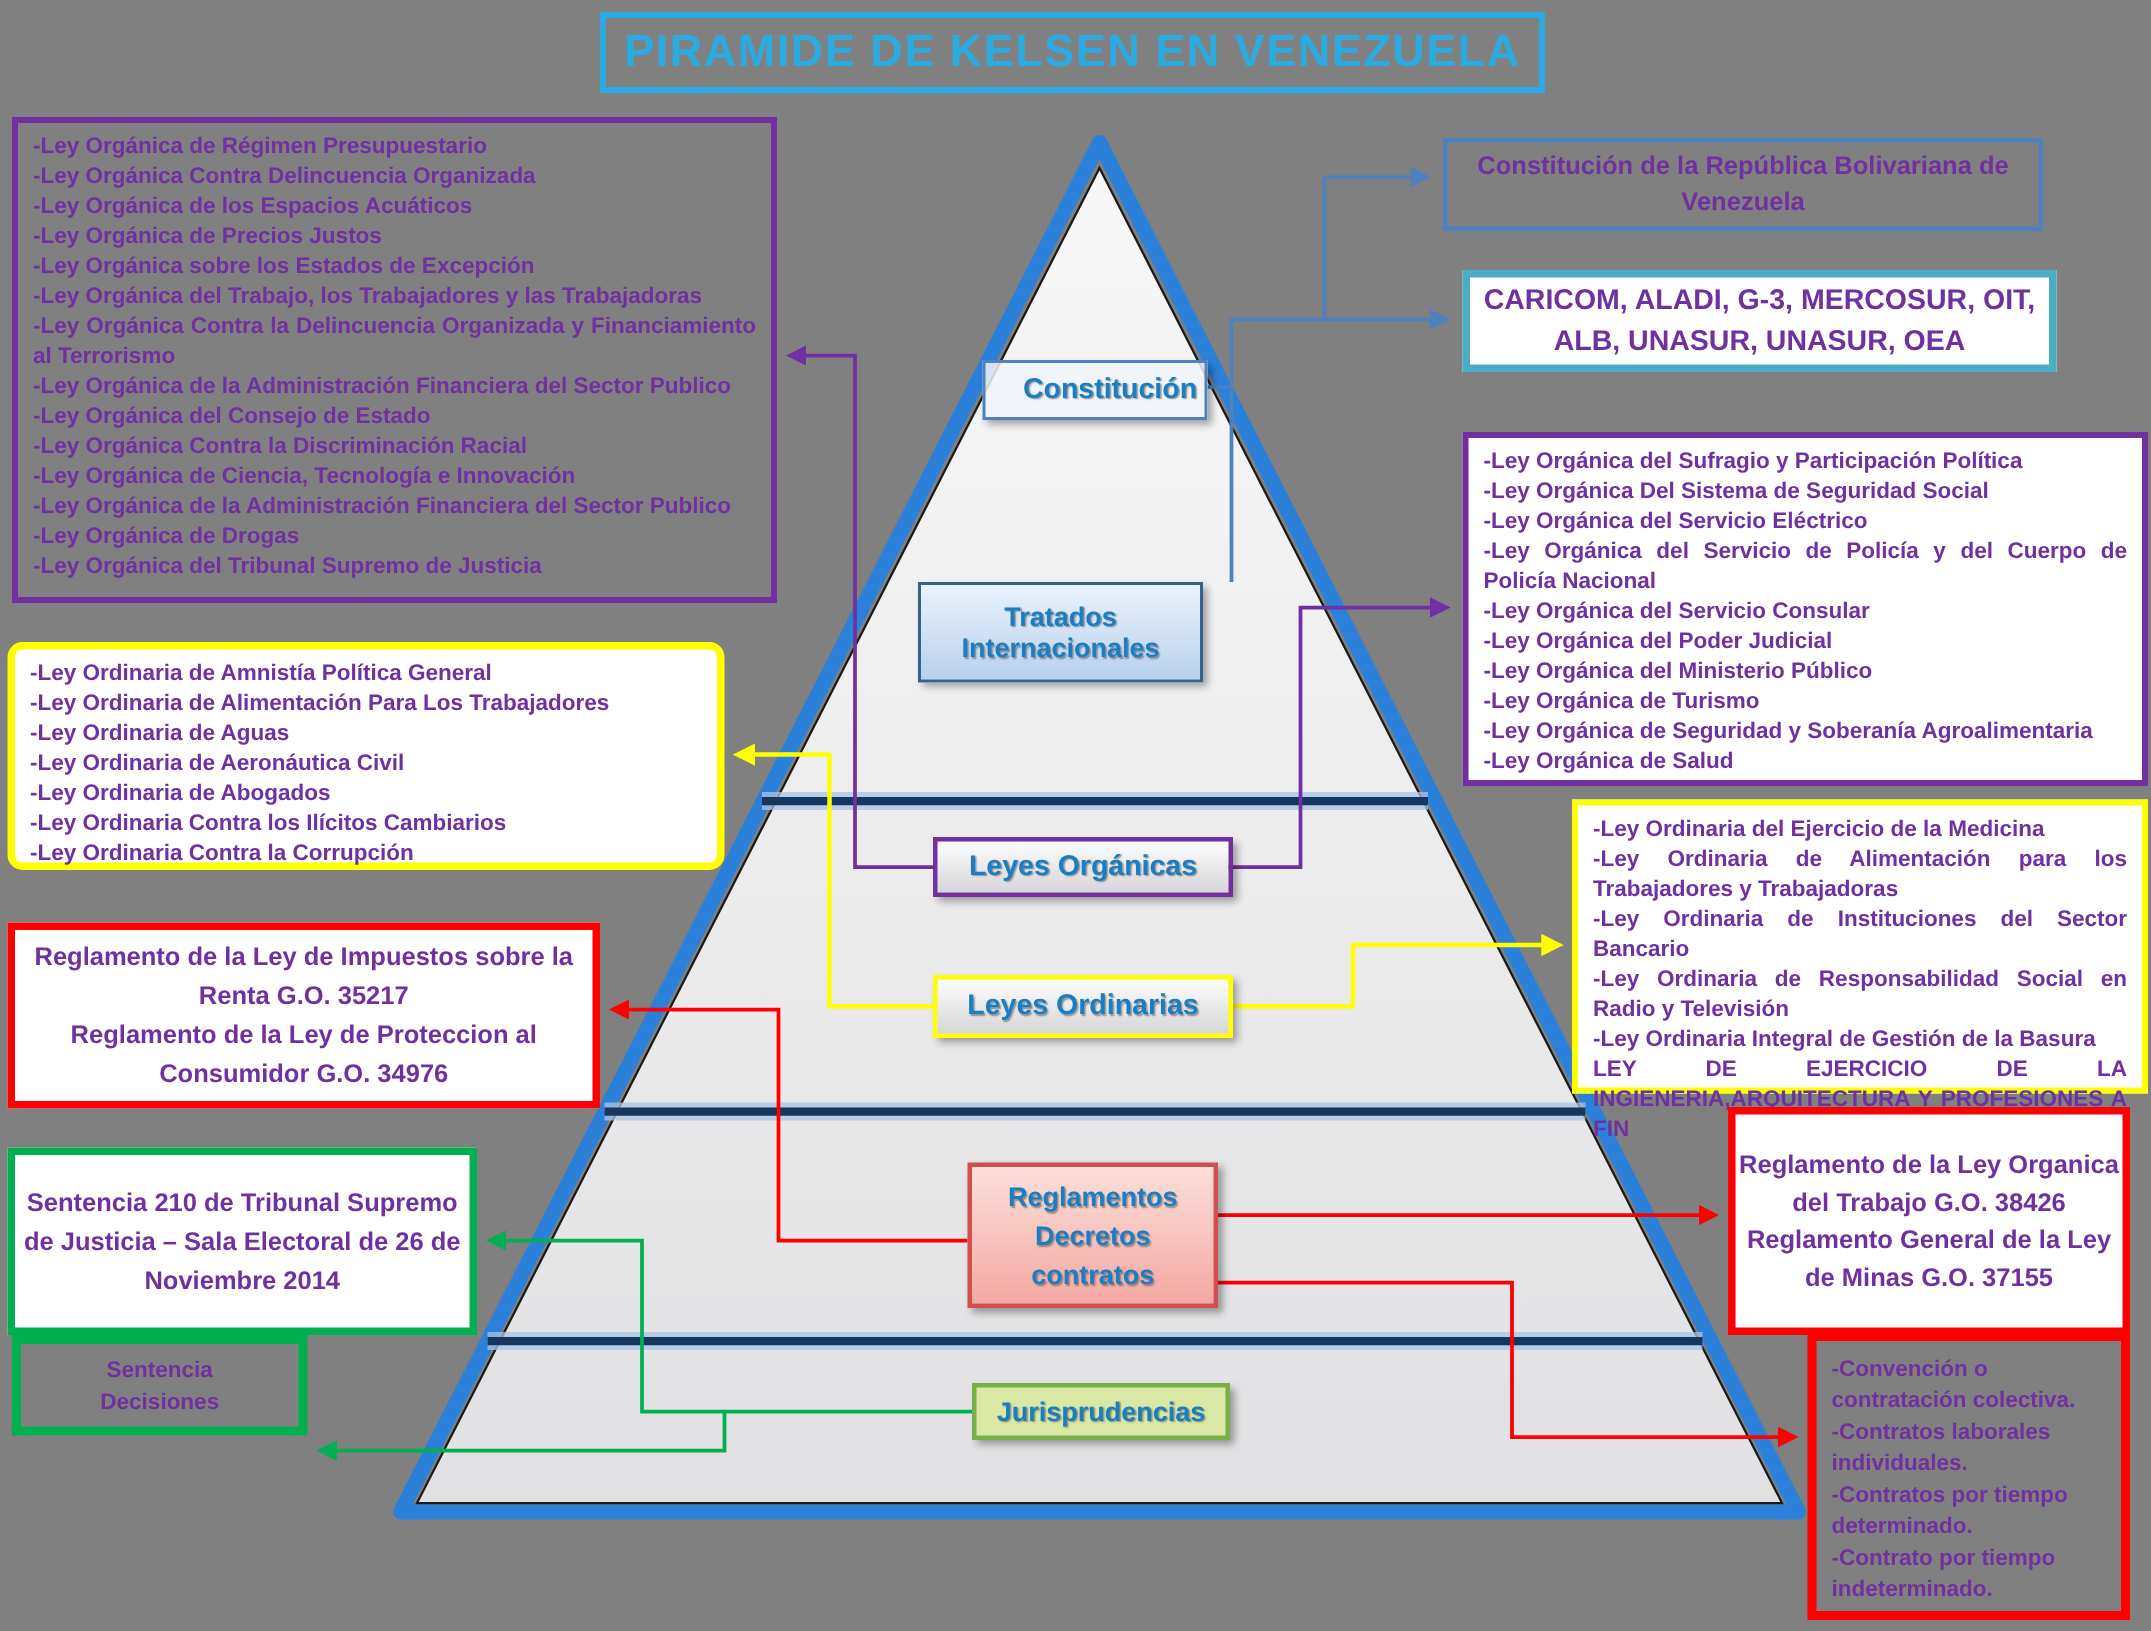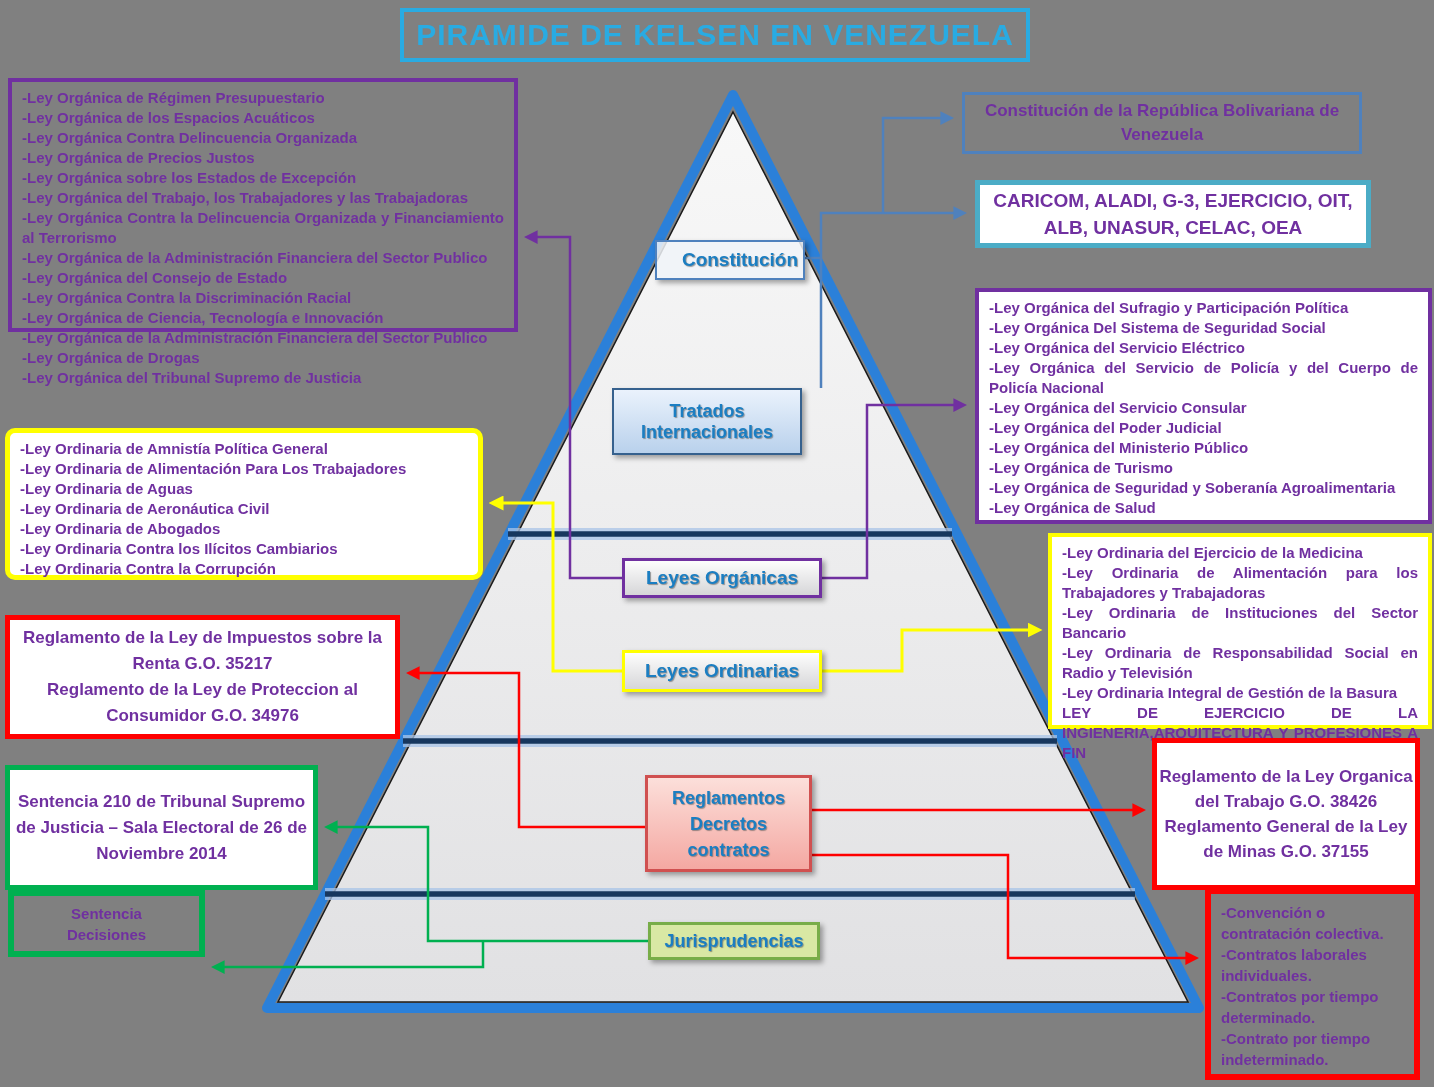--- a/index.html
+++ b/index.html
@@ -95,43 +95,43 @@
   <path d="M822,671 L902,671 L902,630 L1038,630" fill="none" stroke="#FFFF00" stroke-width="3" marker-end="url(#ar-yellow)"></path>
   <path d="M645,827 L519,827 L519,673 L410,673" fill="none" stroke="#FF0000" stroke-width="2.5" marker-end="url(#ar-red)"></path>
   <path d="M812,810 L1142,810" fill="none" stroke="#FF0000" stroke-width="2.5" marker-end="url(#ar-red)"></path>
   <path d="M812,855 L1008,855 L1008,958 L1195,958" fill="none" stroke="#FF0000" stroke-width="2.5" marker-end="url(#ar-red)"></path>
   <path d="M648,941 L428,941 L428,827 L328,827" fill="none" stroke="#00B050" stroke-width="2.5" marker-end="url(#ar-green)"></path>
   <path d="M483,941 L483,967 L215,967" fill="none" stroke="#00B050" stroke-width="2.5" marker-end="url(#ar-green)"></path>
 </svg>
 
 <div class="box title" style="left:400px;top:8px;width:630px;height:54px;">PIRAMIDE DE KELSEN  EN VENEZUELA</div>
 
-<div class="box listbox purple-border" style="left:8px;top:78px;width:510px;height:254px;">
+<div class="box listbox purple-border" style="left:8px;top:78px;width:510px;height:324px;">
     <div class="li">-Ley Orgánica de Régimen Presupuestario</div>
+    <div class="li">-Ley Orgánica Contra Delincuencia Organizada</div>
     <div class="li">-Ley Orgánica de los Espacios Acuáticos</div>
-    <div class="li">-Ley Orgánica Contra Delincuencia Organizada</div>
     <div class="li">-Ley Orgánica de Precios Justos</div>
     <div class="li">-Ley Orgánica sobre los Estados de Excepción</div>
     <div class="li">-Ley Orgánica del Trabajo, los Trabajadores y las Trabajadoras</div>
     <div class="li">-Ley Orgánica Contra la Delincuencia Organizada y Financiamiento al Terrorismo</div>
     <div class="li">-Ley Orgánica de la Administración Financiera del Sector Publico</div>
     <div class="li">-Ley Orgánica del Consejo de Estado</div>
     <div class="li">-Ley Orgánica Contra la Discriminación Racial</div>
     <div class="li">-Ley Orgánica de Ciencia, Tecnología e Innovación</div>
     <div class="li">-Ley Orgánica de la Administración Financiera del Sector Publico</div>
     <div class="li">-Ley Orgánica de Drogas</div>
     <div class="li">-Ley Orgánica del Tribunal Supremo de Justicia</div>
   </div>
 
 <div class="box blue-border centerbox" style="left:962px;top:92px;width:400px;height:62px;font-size:17px;line-height:24px;">
   <p>Constitución de la República Bolivariana de Venezuela</p>
 </div>
 
 <div class="box teal-border whitebg centerbox" style="left:975px;top:180px;width:396px;height:68px;font-size:19px;line-height:27px;">
-  <p>CARICOM, ALADI,  G-3, EJERCICIO, OIT, ALB, UNASUR, CELAC, OEA</p>
+  <p>CARICOM, ALADI,  G-3, MERCOSUR, OIT, ALB, UNASUR, UNASUR, OEA</p>
 </div>
 
 <div class="box listbox purple-border whitebg" style="left:975px;top:288px;width:457px;height:236px;">
     <div class="li">-Ley Orgánica del Sufragio y Participación Política</div>
     <div class="li">-Ley Orgánica Del Sistema de Seguridad Social</div>
     <div class="li">-Ley Orgánica del Servicio Eléctrico</div>
     <div class="li">-Ley Orgánica del Servicio de Policía y del Cuerpo de Policía Nacional</div>
     <div class="li">-Ley Orgánica del Servicio Consular</div>
     <div class="li">-Ley Orgánica del Poder Judicial</div>
     <div class="li">-Ley Orgánica del Ministerio Público</div>

